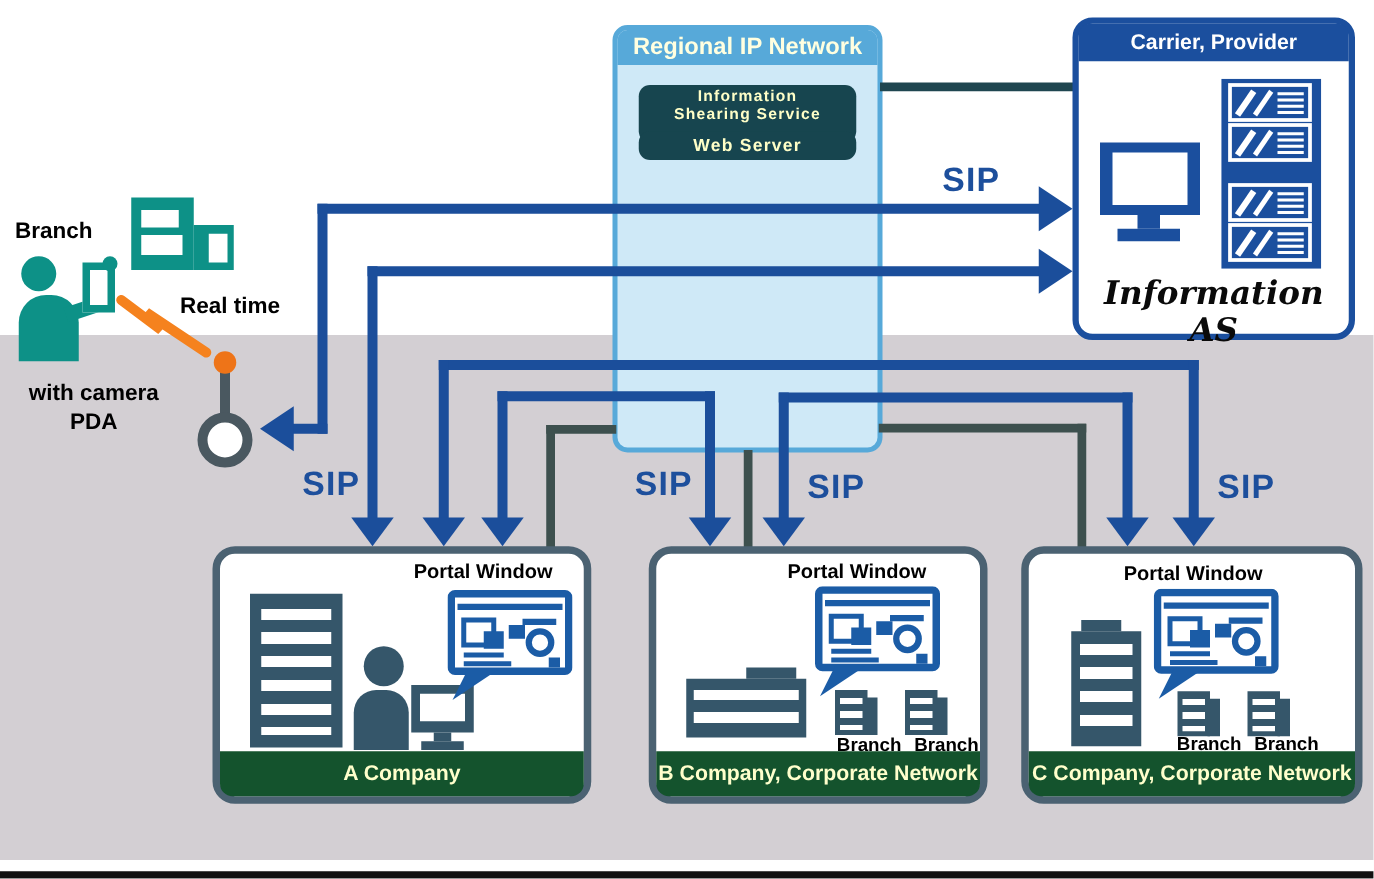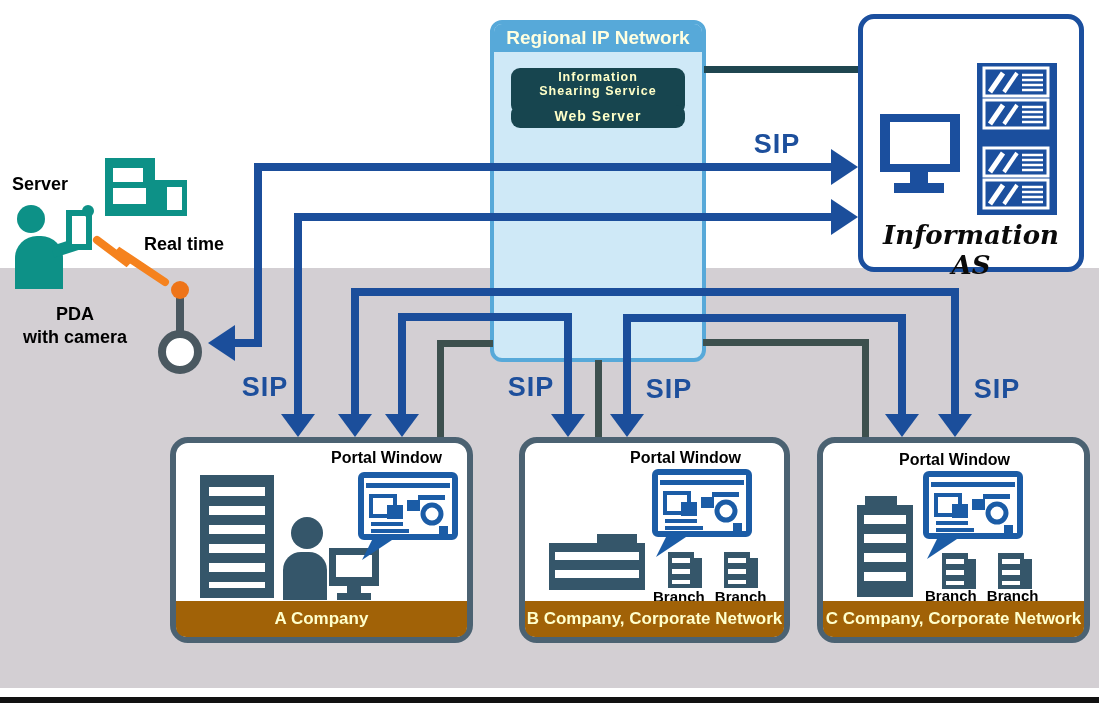--- a/index.html
+++ b/index.html
@@ -32,25 +32,25 @@
   .carrier{position:absolute;left:858px;top:14px;width:226px;height:258px;background:#fff;
            border:5px solid #1b4f9e;border-radius:16px;box-sizing:border-box;}
   .carrier-header{position:absolute;left:0;top:0;width:216px;height:30px;background:#1b4f9e;
            border-radius:9px 9px 0 0;color:#fff;font-weight:bold;font-size:17px;
            text-align:center;line-height:30px;}
   .brand{position:absolute;left:0;top:201px;width:216px;text-align:center;color:#0a0a0a;
          font-family:"DejaVu Serif",serif;font-style:italic;font-weight:bold;font-size:26px;}
   
   .company{position:absolute;top:437px;height:206px;background:#fff;border:6px solid #4b6272;
            border-radius:18px;box-sizing:border-box;}
-  .band{position:absolute;left:0;bottom:0;height:36px;background:#a16207;
+  .band{position:absolute;left:0;bottom:0;height:36px;background:#14532d;
         border-radius:0 0 10px 10px;color:#ffffcc;font-weight:bold;font-size:17px;
         text-align:center;line-height:36px;}
   .portal-label{position:absolute;color:#000;font-weight:bold;font-size:16px;}
-  .branch-label{position:absolute;color:#000;font-weight:bold;font-size:15px;text-align:left;word-spacing:6px;}
+  .branch-label{position:absolute;color:#000;font-weight:bold;font-size:15px;text-align:right;word-spacing:6px;}
   .slate{background:#35566a;}
   .stripes{position:absolute;background:repeating-linear-gradient(to bottom,#fff 0 9px,#35566a 9px 19px);}
   .branch{position:absolute;width:34px;height:40px;}
   .branch .b-main{position:absolute;left:0;top:4px;width:26px;height:36px;background:#35566a;}
   .branch .b-stripes{position:absolute;left:4px;top:10px;width:18px;height:26px;
         background:repeating-linear-gradient(to bottom,#fff 0 5px,#35566a 5px 11px);}
   .branch .b-side{position:absolute;left:24px;top:10px;width:10px;height:30px;background:#35566a;}
   
   .sip{position:absolute;color:#1d4f9c;font-weight:bold;font-size:27px;letter-spacing:1px;text-align:center;width:70px;}
   
@@ -74,25 +74,25 @@
     <div class="svc" style="top:81px;height:23px;font-size:14px;line-height:23px;">Web Server</div>
   </div>
 
   <div class="tl" style="left:704px;top:66px;width:157px;height:7px;"></div>
   <div class="dk" style="left:437px;top:340px;width:56px;height:7px;"></div>
   <div class="dk" style="left:437px;top:340px;width:7px;height:99px;"></div>
   <div class="dk" style="left:595px;top:360px;width:7px;height:79px;"></div>
   <div class="dk" style="left:703px;top:339px;width:166px;height:7px;"></div>
   <div class="dk" style="left:862px;top:339px;width:7px;height:100px;"></div>
 
-  <div class="blktxt" style="left:12px;top:174px;">Server</div>
+  <div class="blktxt" style="left:12px;top:174px;">Branch</div>
   <div class="blktxt" style="left:144px;top:234px;">Real time</div>
   <div class="blktxt" style="left:0px;top:303px;width:150px;text-align:center;line-height:23px;">
+    <div>with camera</div>
     <div>PDA</div>
-    <div>with camera</div>
   </div>
 
   <div class="abs" style="left:105px;top:158px;width:82px;height:58px;">
     <div class="abs" style="left:0;top:0;width:50px;height:58px;background:#0d9187;"></div>
     <div class="abs" style="left:50px;top:22px;width:32px;height:36px;background:#0d9187;"></div>
     <div class="abs" style="left:8px;top:10px;width:30px;height:14px;background:#fff;"></div>
     <div class="abs" style="left:8px;top:30px;width:33px;height:16px;background:#fff;"></div>
     <div class="abs" style="left:62px;top:29px;width:15px;height:23px;background:#fff;"></div>
   </div>
 
@@ -108,20 +108,21 @@
     <polyline points="5,14 37,38 25,24 73,56" fill="none" stroke="#f5821e" stroke-width="8" stroke-linecap="round"></polyline>
   </svg>
 
   <div class="abs">
     <div class="abs" style="left:176px;top:294px;width:8px;height:46px;background:#4a5860;"></div>
     <div class="abs" style="left:171px;top:281px;width:18px;height:18px;border-radius:50%;background:#ee7418;"></div>
     <div class="abs" style="left:158px;top:330px;width:44px;height:44px;box-sizing:border-box;border:8px solid #4a5860;border-radius:50%;background:#fff;"></div>
   </div>
 
   <div class="carrier">
+    <div class="carrier-header">Carrier, Provider</div>
 
     <div class="abs" style="left:17px;top:95px;width:80px;height:58px;background:#1b4f9e;">
       <div class="abs" style="left:10px;top:8px;width:60px;height:42px;background:#fff;"></div>
     </div>
     <div class="abs" style="left:47px;top:153px;width:18px;height:11px;background:#1b4f9e;"></div>
     <div class="abs" style="left:31px;top:164px;width:50px;height:10px;background:#1b4f9e;"></div>
 
     <svg class="abs" style="left:114px;top:44px;" width="80" height="152" viewBox="0 0 80 152">
       <rect width="80" height="152" fill="#1b4f9e"></rect>
       <g>

